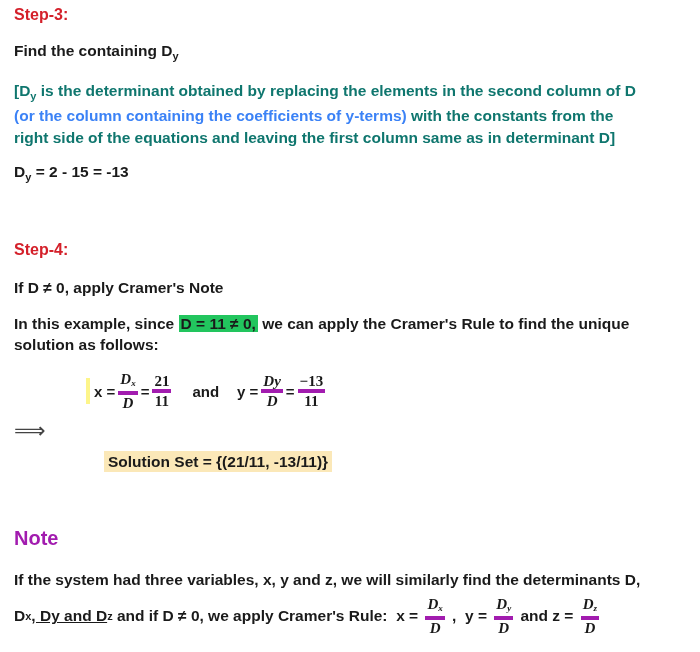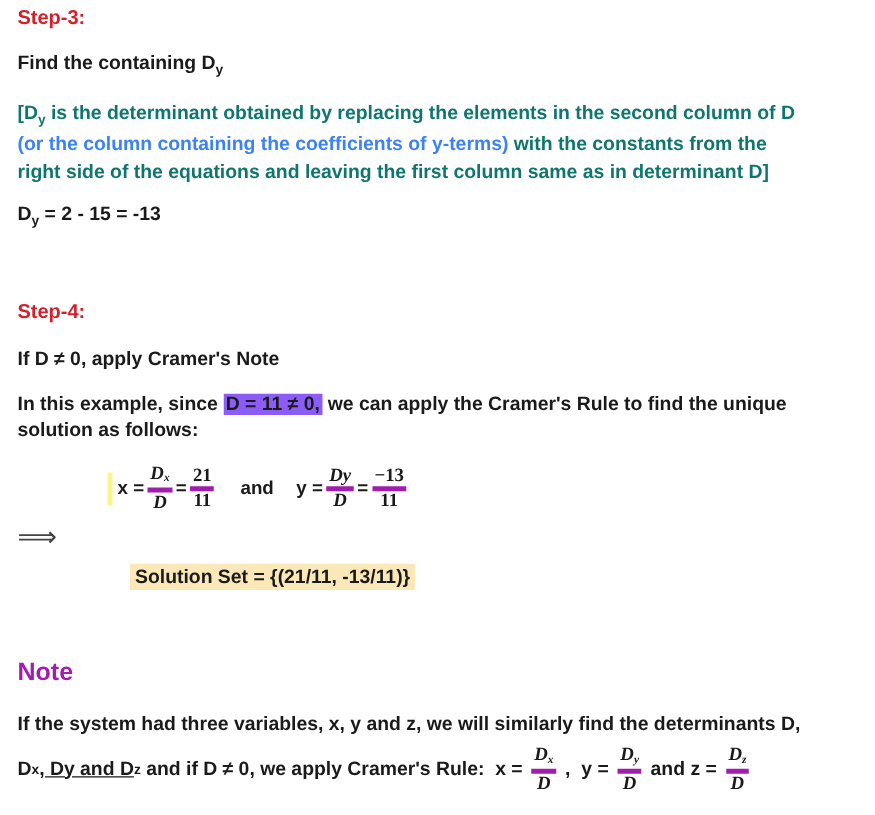--- a/index.html
+++ b/index.html
@@ -6,21 +6,21 @@
     body {
       width: 700px; height: 652px; position: relative; overflow: hidden;
       font-family: "Liberation Sans", sans-serif; color: #1a1a1a;
     }
     .line { position: absolute; left: 14px; font-size: 15.5px; white-space: nowrap; }
     .step { color: #d4202a; font-size: 16px; }
     .bold { font-weight: bold; }
     .maroon { color: #0f766e; }
     .green { color: #3b82f6; }
     .note { color: #a21caf; font-size: 20px; font-weight: bold; }
-    .hl-yellow { background: #8b5cf6; padding: 0 2px; }
+    .hl-yellow { background: #22c55e; padding: 0 2px; }
     .hl-beige { background: #fbe8b8; padding: 2px 4px; }
     sub { font-size: 11px; vertical-align: -4px; }
     .frac { display: inline-flex; flex-direction: column; align-items: center; vertical-align: middle; margin: 0 3px; font-family: "Liberation Serif", serif; }
     .frac .num { border-bottom: 4px solid #a21caf; padding: 0 2px; line-height: 16px; font-style: italic; font-size: 15px; }
     .frac .den { line-height: 16px; font-style: italic; font-size: 15px; }
     .frac.plain .num, .frac.plain .den { font-style: normal; }
     .frac .num sub { font-size: 9px; vertical-align: -2px; }
     .arrow { position: absolute; left: 14px; top: 418px; font-size: 22px; color: #444; font-family: "DejaVu Sans", sans-serif; }
     .eqrow { position: absolute; left: 86px; top: 371px; font-size: 15px; font-weight: bold; white-space: nowrap; display: flex; align-items: center; }
     .eqrow .marker { display: inline-block; width: 4px; height: 26px; background: #fdf58a; margin-right: 4px; }

